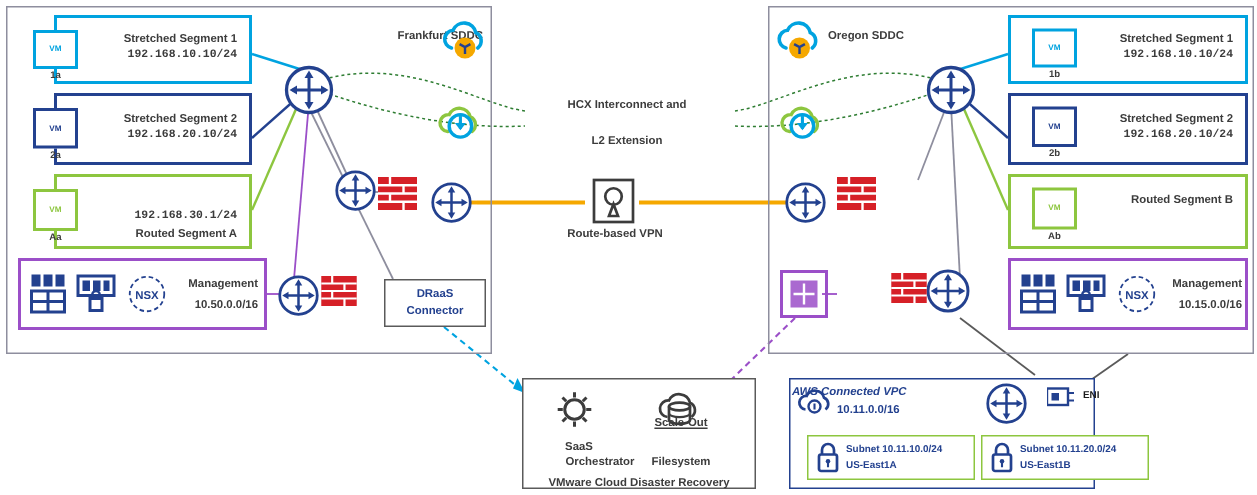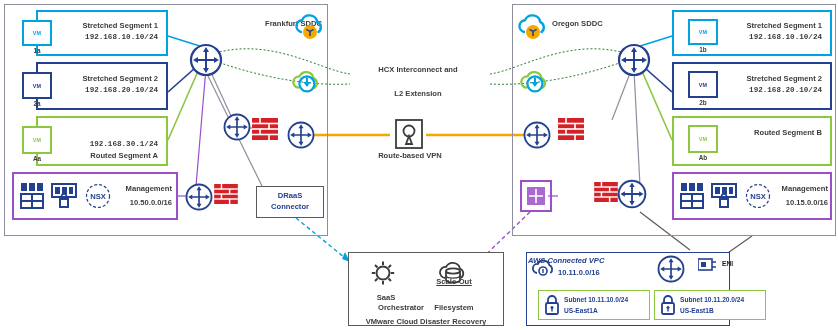--- a/index.html
+++ b/index.html
@@ -367,21 +367,21 @@
   </svg>
 
   <div class="abs plainbox" style="left:348px;top:252px;width:156px;height:74px;"></div>
   <svg class="abs" style="left:366px;top:258px;" width="34" height="30" viewBox="0 0 34 30">
     <g fill="none" stroke="#3c3c3c" stroke-width="2">
       <circle cx="17" cy="15" r="6.5"></circle>
       <path d="M17,3.5 v3.5 M17,23 v3.5 M5.8,15 h3.4 M24.8,15 h3.4 M9,7 l2.5,2.5 M22.5,20.5 L25,23 M25,7 l-2.5,2.5 M11.5,20.5 L9,23"></path>
     </g>
   </svg>
   <div class="abs lbl-c" style="left:348px;top:292px;width:76px;">SaaS</div>
-  <div class="abs lbl-c" style="left:348px;top:302px;width:76px;text-align:right;">Orchestrator</div>
+  <div class="abs lbl-c" style="left:362px;top:302px;width:76px;">Orchestrator</div>
 
   <svg class="abs" style="left:434px;top:258px;" width="38" height="30" viewBox="0 0 38 30">
     <path d="M11,20 a5.5,5.5 0 0 1 1,-11 a7.5,7.5 0 0 1 14,1.5 a5.5,5.5 0 0 1 1,9.5" fill="none" stroke="#3c3c3c" stroke-width="1.8"></path>
     <ellipse cx="19" cy="13" rx="7" ry="2.6" fill="none" stroke="#3c3c3c" stroke-width="1.8"></ellipse>
     <path d="M12,13 v9 a7,2.6 0 0 0 14,0 v-9" fill="none" stroke="#3c3c3c" stroke-width="1.8"></path>
     <path d="M12,17.5 a7,2.6 0 0 0 14,0" fill="none" stroke="#3c3c3c" stroke-width="1.4"></path>
   </svg>
   <div class="abs lbl-c" style="left:416px;top:276px;width:76px;text-decoration:underline;">Scale-Out</div>
   <div class="abs lbl-c" style="left:416px;top:302px;width:76px;">Filesystem</div>
   <div class="abs lbl-c" style="left:348px;top:316px;width:156px;">VMware Cloud Disaster Recovery</div>

